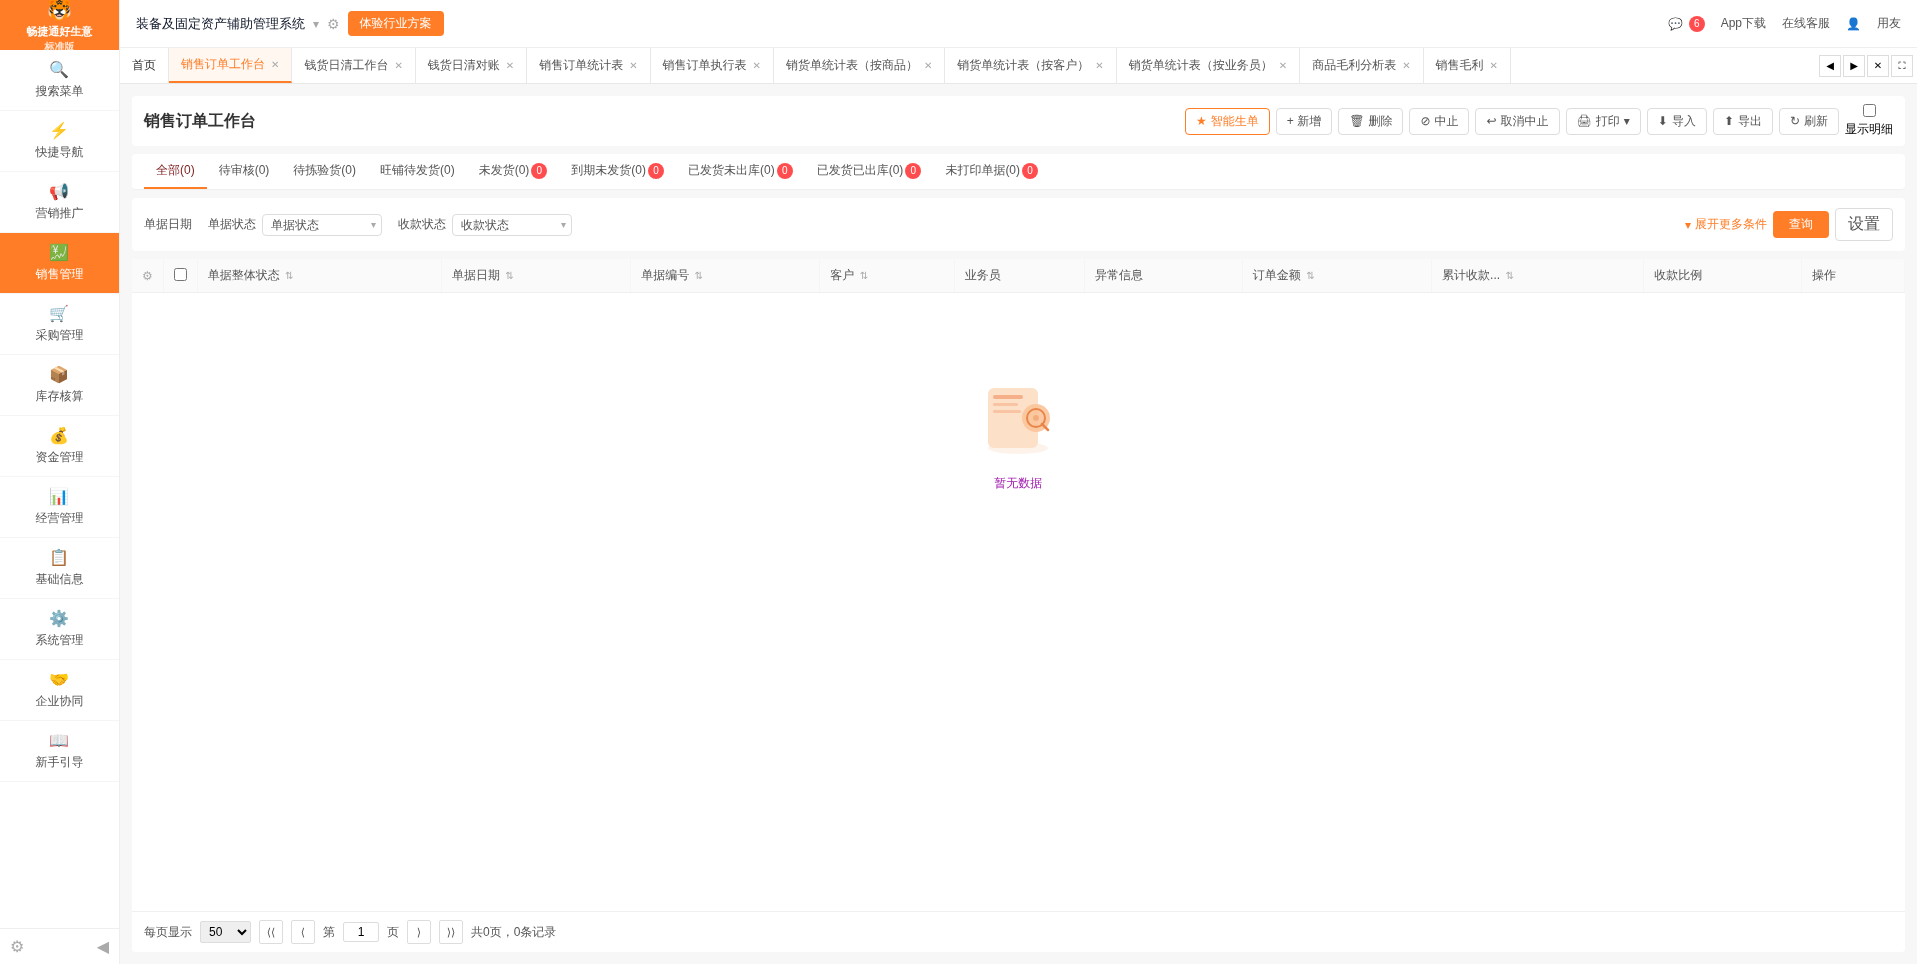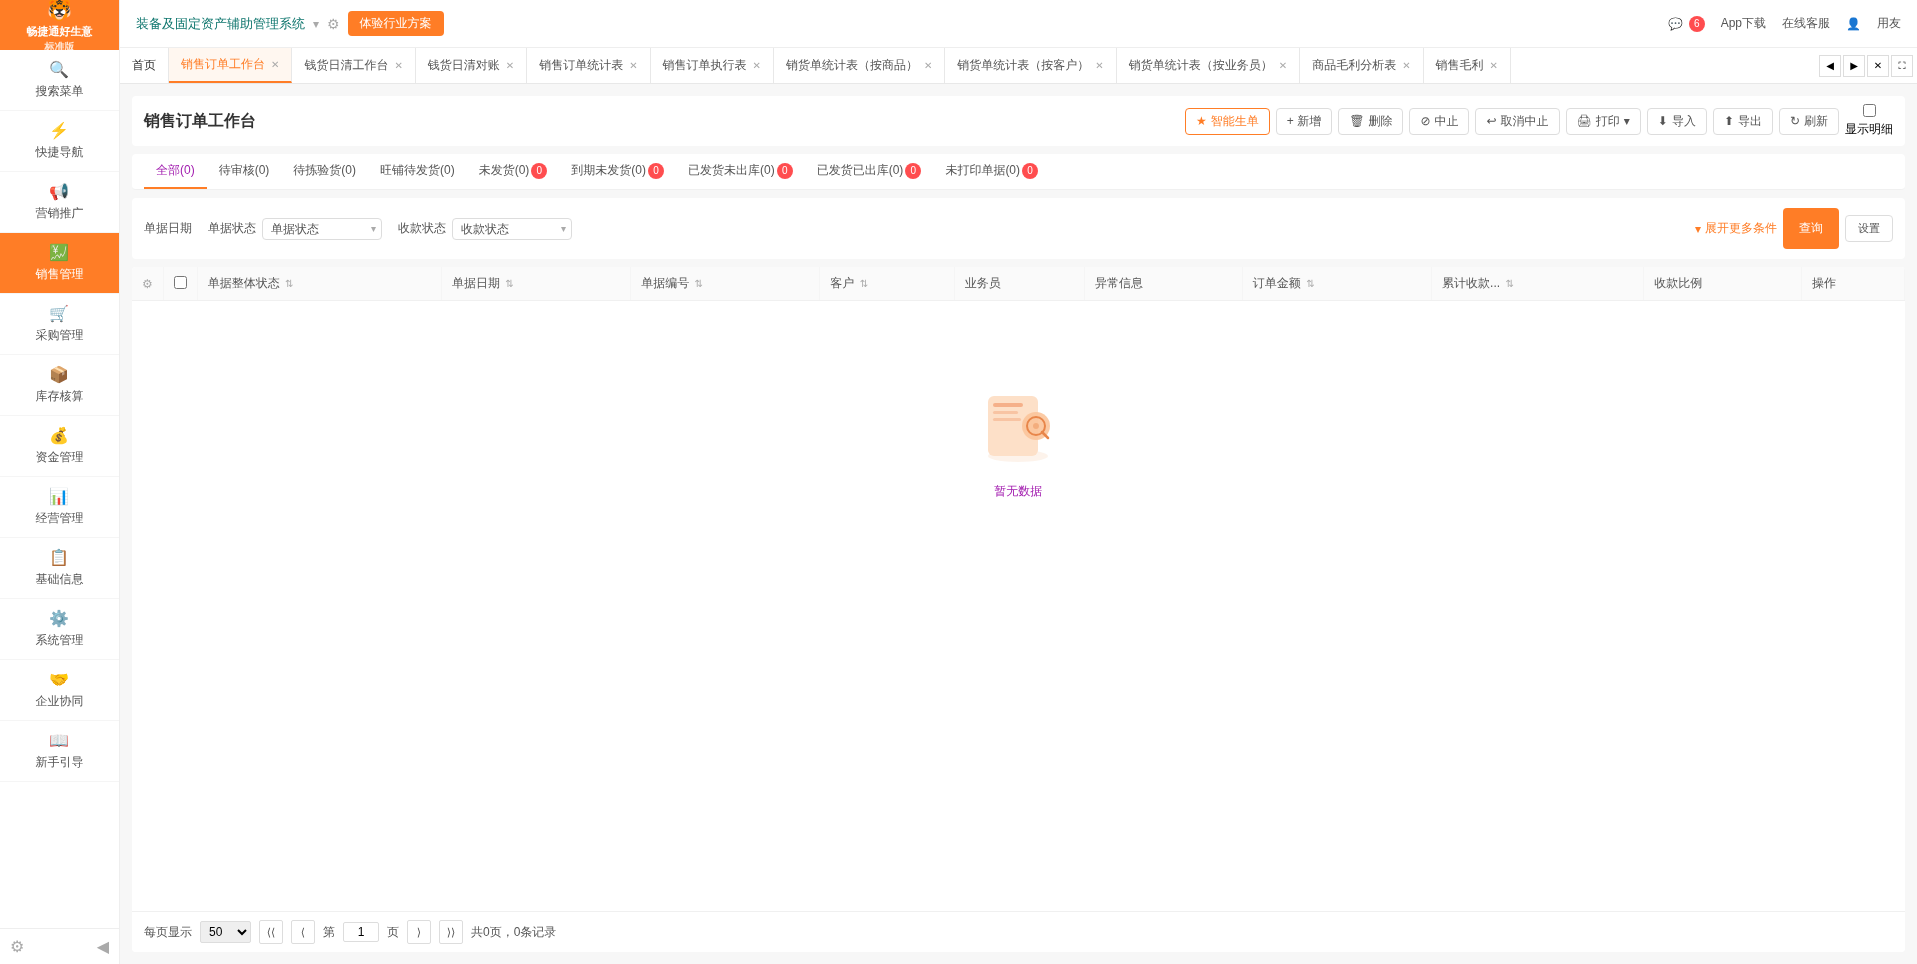--- a/index.html
+++ b/index.html
@@ -63,21 +63,21 @@
       display: flex;
       align-items: center;
       padding: 0 16px;
       justify-content: space-between;
     }
     .top-header-left {
       display: flex;
       align-items: center;
       gap: 8px;
     }
-    .system-title { font-size: 13px; color: #0f766e; }
+    .system-title { font-size: 13px; color: #0f172a; }
     .btn-industry {
       background: #ff7d26;
       color: #fff;
       border: none;
       border-radius: 4px;
       padding: 4px 12px;
       cursor: pointer;
       font-size: 12px;
     }
     .top-header-right {
@@ -186,21 +186,21 @@
       border-bottom: 1px solid #f0f0f0;
     }
     .filter-tab {
       padding: 8px 12px;
       cursor: pointer;
       color: #555;
       font-size: 12px;
       border-bottom: 2px solid transparent;
       white-space: nowrap;
     }
-    .filter-tab.active { color: #a21caf; border-bottom-color: #ff7d26; }
+    .filter-tab.active { color: #7f1d1d; border-bottom-color: #ff7d26; }
     .filter-tab .count-badge {
       display: inline-flex;
       align-items: center;
       justify-content: center;
       background: #ff4d4f;
       color: #fff;
       border-radius: 10px;
       font-size: 10px;
       min-width: 16px;
       height: 16px;
@@ -242,33 +242,33 @@
       min-width: 120px;
       font-size: 12px;
     }
     .select-wrap { position: relative; display: inline-flex; align-items: center; }
     .select-wrap::after { content: '▾'; position: absolute; right: 6px; color: #aaa; font-size: 10px; pointer-events: none; }
     .btn-expand { display: flex; align-items: center; gap: 4px; color: #ff7d26; cursor: pointer; font-size: 12px; }
     .btn-query {
       background: #ff7d26;
       color: #fff;
       border: none;
-      padding: 12px 16px;
+      padding: 5px 16px;
       border-radius: 4px;
       cursor: pointer;
       font-size: 12px;
     }
     .btn-setting {
       background: #fff;
       border: 1px solid #ddd;
       color: #555;
       padding: 5px 12px;
       border-radius: 4px;
       cursor: pointer;
-      font-size: 11px;
+      font-size: 16px;
     }
 
     
     .data-area {
       background: #fff;
       border-radius: 4px;
       flex: 1;
       display: flex;
       flex-direction: column;
       overflow: hidden;

